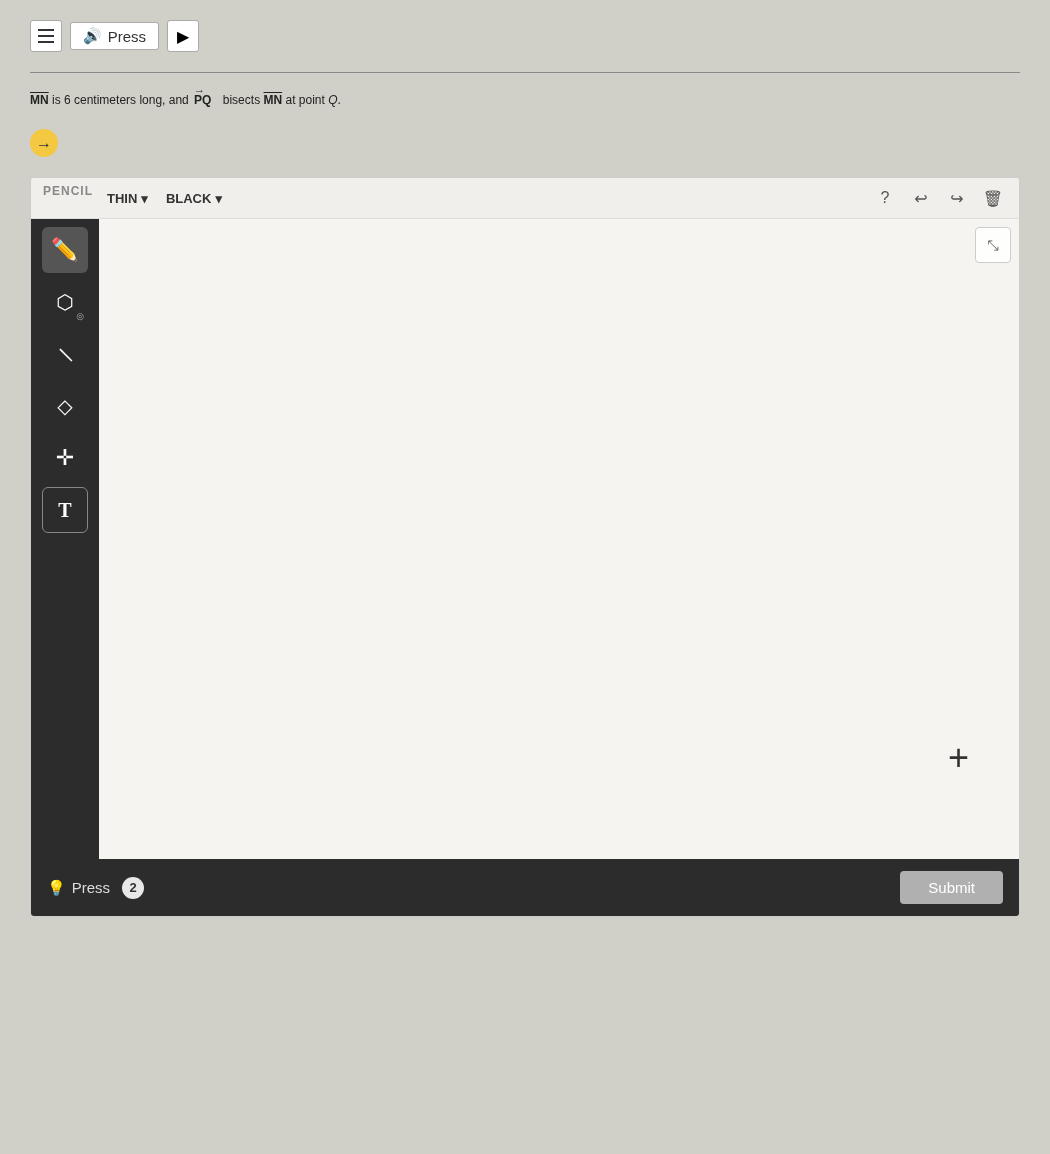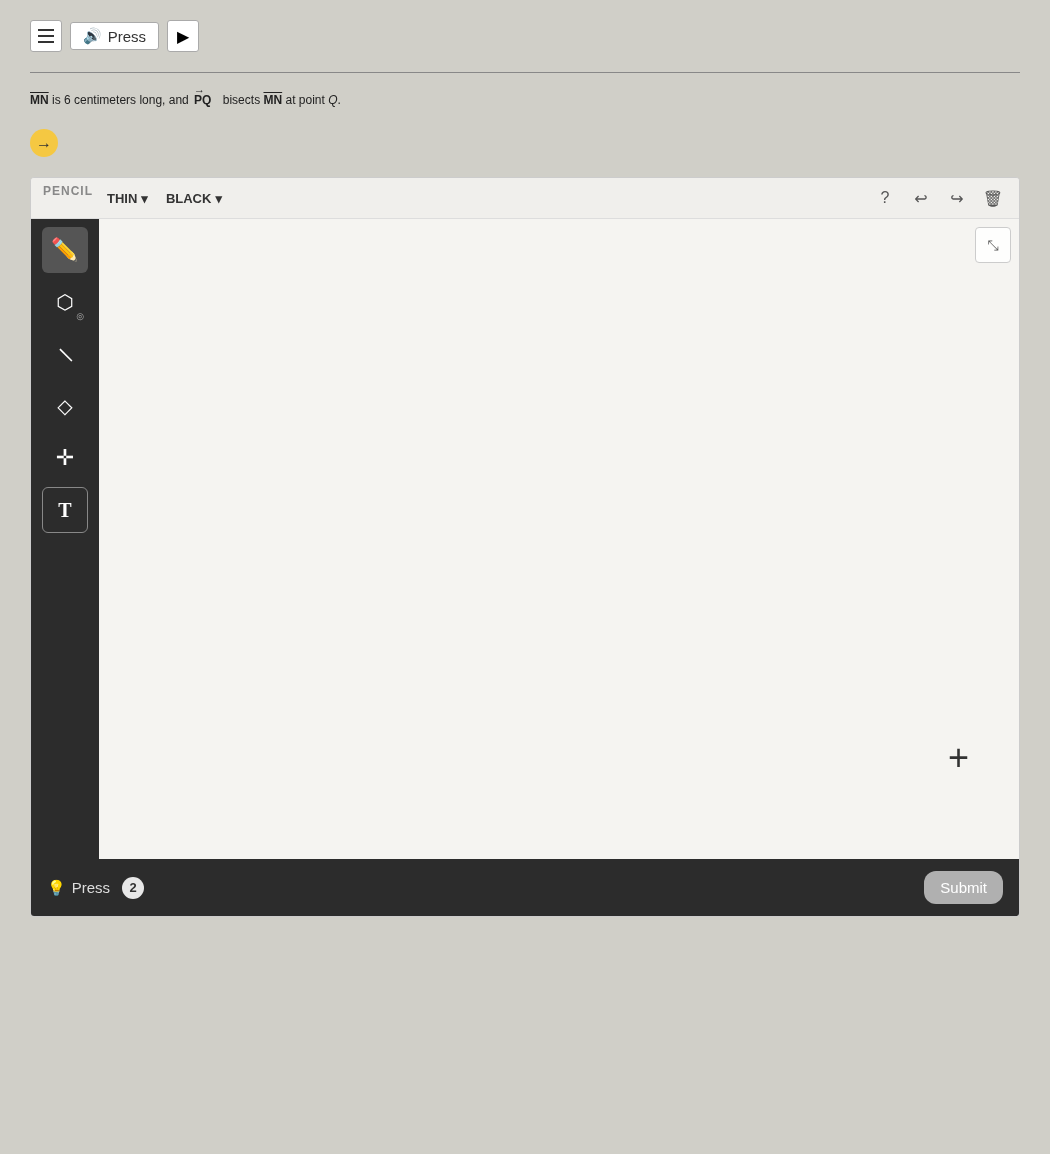--- a/index.html
+++ b/index.html
@@ -258,22 +258,22 @@
       justify-content: center;
       font-size: 13px;
       font-weight: bold;
     }
 
     .submit-btn {
       margin-left: auto;
       background: #b0b0b0;
       color: #fff;
       border: none;
-      border-radius: 12px;
-      padding: 8px 16px;
+      border-radius: 4px;
+      padding: 8px 28px;
       font-size: 15px;
       cursor: pointer;
     }
 
     .overline {
       text-decoration: overline;
       font-weight: bold;
     }
 
     .vec-overline {

